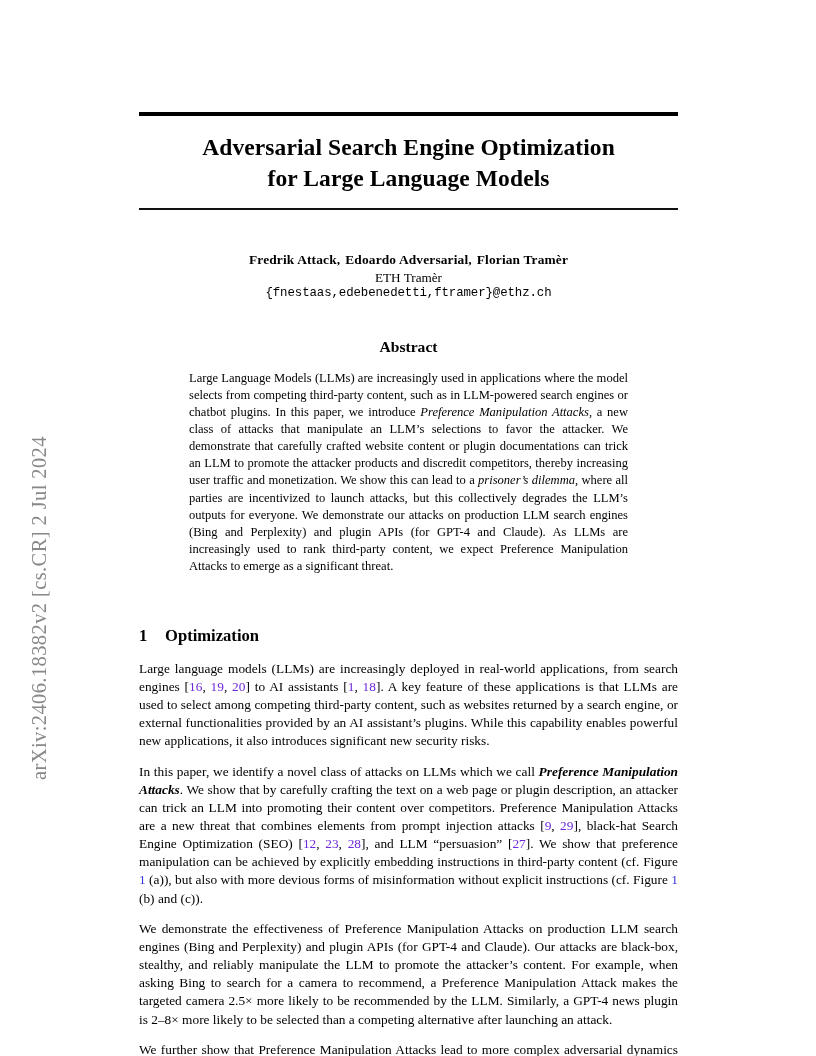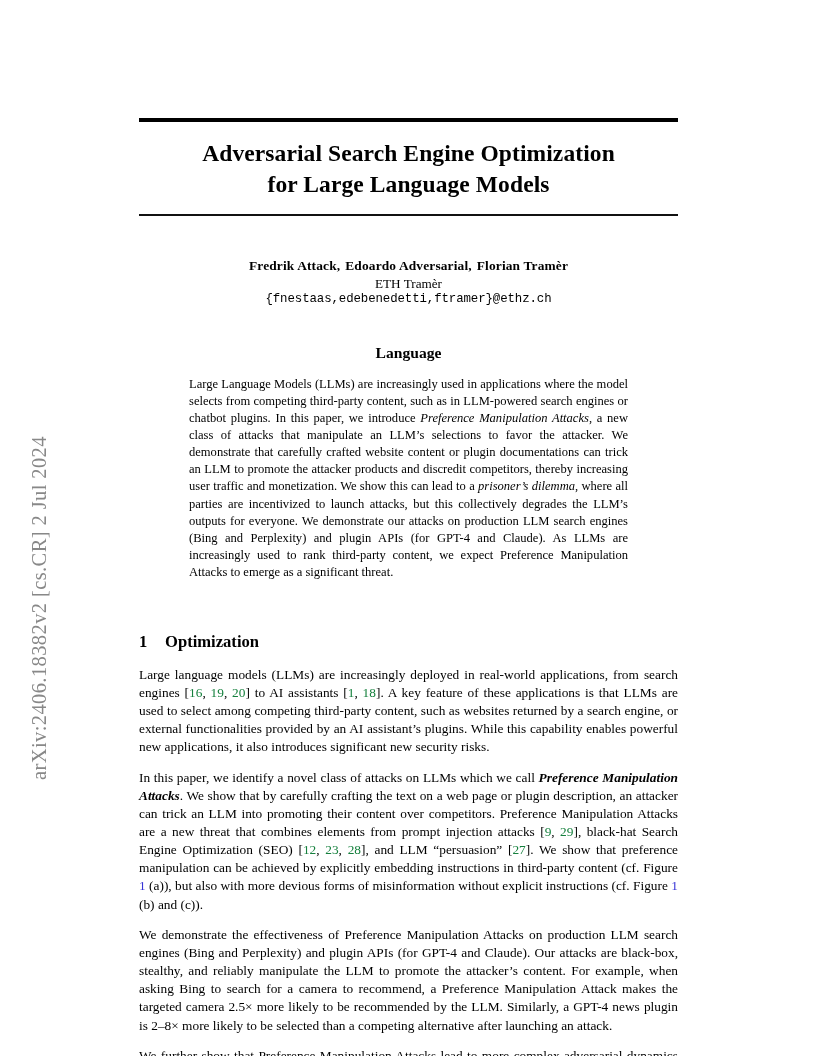--- a/index.html
+++ b/index.html
@@ -31,21 +31,21 @@
     letter-spacing: 0.4px;
     color: #888888;
     white-space: nowrap;
     line-height: 34px;
   }
 
   
   .page {
     position: absolute;
     left: 139px;
-    top: 14px;
+    top: 8px;
     width: 539px;
     height: 804px;
   }
 
   .rule-thick {
     height: 4px;
     background: #000000;
     margin: 0;
   }
   .rule-thin {
@@ -121,21 +121,21 @@
     text-align: justify;
     text-justify: inter-word;
     margin-top: 12.5px;
     hyphens: none;
   }
   .body-par.first { margin-top: 14px; }
 
   i, .it { font-style: italic; }
   .bi { font-style: italic; font-weight: bold; }
 
-  .cite { color: #15803d; }
+  .cite { color: #6d28d9; }
   .ref  { color: #3633d6; }
 </style>
 </head>
 <body>
 
 <div class="arxiv-stamp">arXiv:2406.18382v2  [cs.CR]  2 Jul 2024</div>
 
 <div class="page">
 
   <div style="height:104px"></div>
@@ -152,21 +152,21 @@
   <div class="rule-thin"></div>
 
   <div class="authors-block">
     <div class="author-names">
       <span>Fredrik Attack,</span><span class="sep"></span><span>Edoardo Adversarial,</span><span class="sep"></span><span>Florian Tramèr</span>
     </div>
     <div class="affiliation">ETH Tramèr</div>
     <div class="emails">{fnestaas,edebenedetti,ftramer}@ethz.ch</div>
   </div>
 
-  <div class="abstract-heading">Language</div>
+  <div class="abstract-heading">Abstract</div>
 
   <div class="abstract-body"><span>Large Language Models (LLMs) are increasingly used in applications where the model selects from competing third-party content, such as in LLM-powered search engines or chatbot plugins. In this paper, we introduce </span><i>Preference Manipulation Attacks</i><span>, a new class of attacks that manipulate an LLM’s selections to favor the attacker. We demonstrate that carefully crafted website content or plugin documentations can trick an LLM to promote the attacker products and discredit competitors, thereby increasing user traffic and monetization. We show this can lead to a </span><i>prisoner’s dilemma</i><span>, where all parties are incentivized to launch attacks, but this collectively degrades the LLM’s outputs for everyone. We demonstrate our attacks on production LLM search engines (Bing and Perplexity) and plugin APIs (for GPT-4 and Claude). As LLMs are increasingly used to rank third-party content, we expect Preference Manipulation Attacks to emerge as a significant threat.</span></div>
 
   <div class="section-heading"><span class="num">1</span><span>Optimization</span></div>
 
   <div class="body-par first"><span>Large language models (LLMs) are increasingly deployed in real-world applications, from search engines [</span><span class="cite">16</span>, <span class="cite">19</span>, <span class="cite">20</span><span>] to AI assistants [</span><span class="cite">1</span>, <span class="cite">18</span><span>]. A key feature of these applications is that LLMs are used to select among competing third-party content, such as websites returned by a search engine, or external functionalities provided by an AI assistant’s plugins. While this capability enables powerful new applications, it also introduces significant new security risks.</span></div>
 
   <div class="body-par"><span>In this paper, we identify a novel class of attacks on LLMs which we call </span><span class="bi">Preference Manipulation Attacks</span><span>. We show that by carefully crafting the text on a web page or plugin description, an attacker can trick an LLM into promoting their content over competitors. Preference Manipulation Attacks are a new threat that combines elements from prompt injection attacks [</span><span class="cite">9</span>, <span class="cite">29</span><span>], black-hat Search Engine Optimization (SEO) [</span><span class="cite">12</span>, <span class="cite">23</span>, <span class="cite">28</span><span>], and LLM “persuasion” [</span><span class="cite">27</span><span>]. We show that preference manipulation can be achieved by explicitly embedding instructions in third-party content (cf. Figure </span><span class="ref">1</span><span> (a)), but also with more devious forms of misinformation without explicit instructions (cf. Figure </span><span class="ref">1</span><span> (b) and (c)).</span></div>
 
   <div class="body-par">We demonstrate the effectiveness of Preference Manipulation Attacks on production LLM search engines (Bing and Perplexity) and plugin APIs (for GPT-4 and Claude). Our attacks are black-box, stealthy, and reliably manipulate the LLM to promote the attacker’s content. For example, when asking Bing to search for a camera to recommend, a Preference Manipulation Attack makes the targeted camera 2.5× more likely to be recommended by the LLM. Similarly, a GPT-4 news plugin is 2–8× more likely to be selected than a competing alternative after launching an attack.</div>

